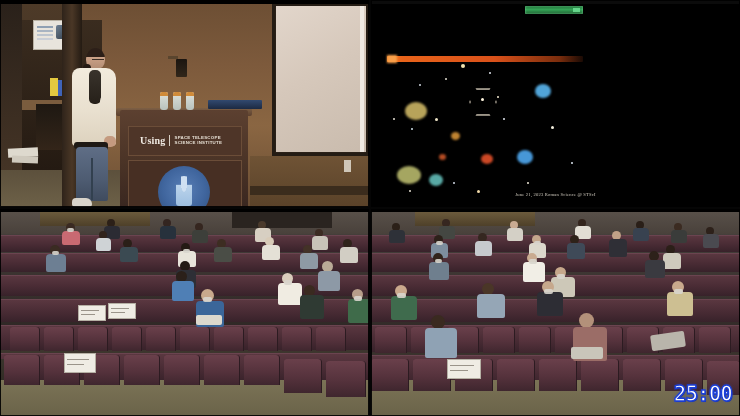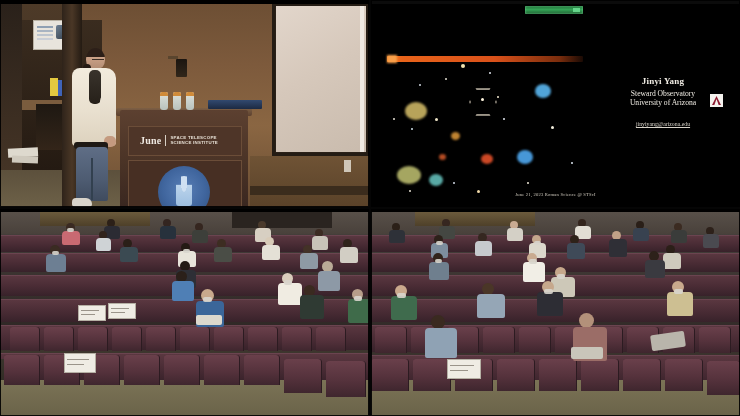--- a/index.html
+++ b/index.html
@@ -227,21 +227,21 @@
         <div class="sp-leg-split"></div>
         <div class="sp-shoe"></div>
       </div>
 
       <div class="podium-top"></div>
       <div class="podium">
         <div class="podium-inset" style="left:8px;top:16px;"></div>
         <div class="podium-lower" style="left:8px;top:50px;"></div>
       </div>
       <div class="stsci-brand">
-        <span class="stsci-mark">June</span>
+        <span class="stsci-mark">Using</span>
         <span class="stsci-div"></span>
         <span class="stsci-words">
           <span>SPACE TELESCOPE</span><br>
           <span>SCIENCE INSTITUTE</span>
         </span>
       </div>
       <div class="podium-seal"></div>
       <div class="seal-fig"></div>
 
       <div class="bottles">
@@ -289,31 +289,20 @@
         <span class="star" style="left:186px;top:100px;width:2px;height:2px;background:#dde6ef"></span>
         <span class="star" style="left:142px;top:120px;width:2px;height:2px;background:#efe8d6"></span>
         <span class="star" style="left:92px;top:128px;width:3px;height:3px;background:#f0d9a8"></span>
         <span class="star" style="left:68px;top:120px;width:2px;height:2px;background:#cfd9e4"></span>
         <span class="star" style="left:24px;top:128px;width:2px;height:2px;background:#e6e0d0"></span>
         <span class="star" style="left:112px;top:34px;width:2px;height:2px;background:#f4ead0"></span>
         <span class="star" style="left:96px;top:36px;width:3px;height:3px;background:#fff6e0"></span>
         <div class="hexmark"></div>
       </div>
 
-      <div class="author-block">
-        <div class="author-name">Jinyi Yang</div>
-        <div class="author-aff">
-          <span>Steward Observatory</span><br>
-          <span>University of Arizona</span>
-        </div>
-        <div class="author-email">jinyiyang@arizona.edu</div>
-        <div class="ua-logo">
-          <span class="ua-logo-a"></span>
-        </div>
-      </div>
 
       <div class="slide-footer">June 21, 2023   Roman Science @ STScI</div>
       <div class="edge-frame"></div>
     </div>
   </div>
 
   <div class="quad" id="panel-audience-left">
     <div class="inner">
       <div class="aud-bg left"></div>
       <div class="wall-top"></div>
@@ -603,17 +592,18 @@
           </span>
         <span style="position:absolute;left:200px;top:138px;width:32px;height:12px;background:#c9c5ba;display:block;border-radius:2px"></span>
         <span style="position:absolute;left:280px;top:124px;width:34px;height:16px;background:#b9b5ab;display:block;border-radius:2px;transform:rotate(-8deg)"></span>
       </div>
 
       <div class="sign" style="left:76px;top:150px;width:32px;height:18px">
           <i style="top:5px;width:24px"></i>
           <i style="top:10px;width:18px"></i>
         </div>
 
+      <div class="timer">25:00</div>
       <div class="edge-frame"></div>
     </div>
   </div>
 
 </div>
 
 </body></html>

